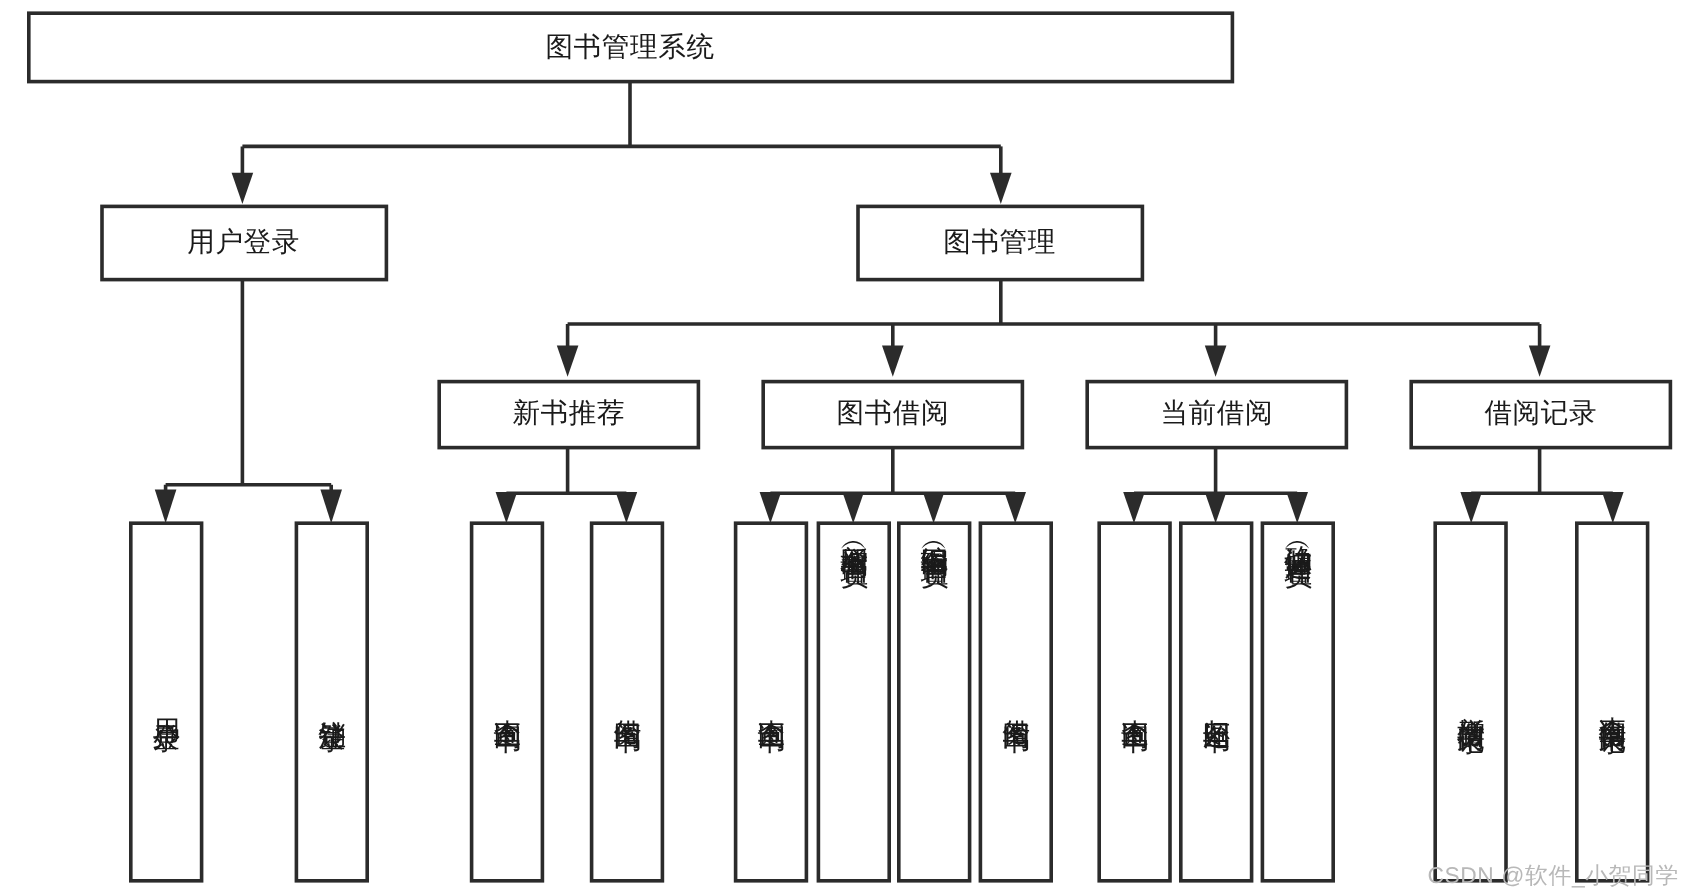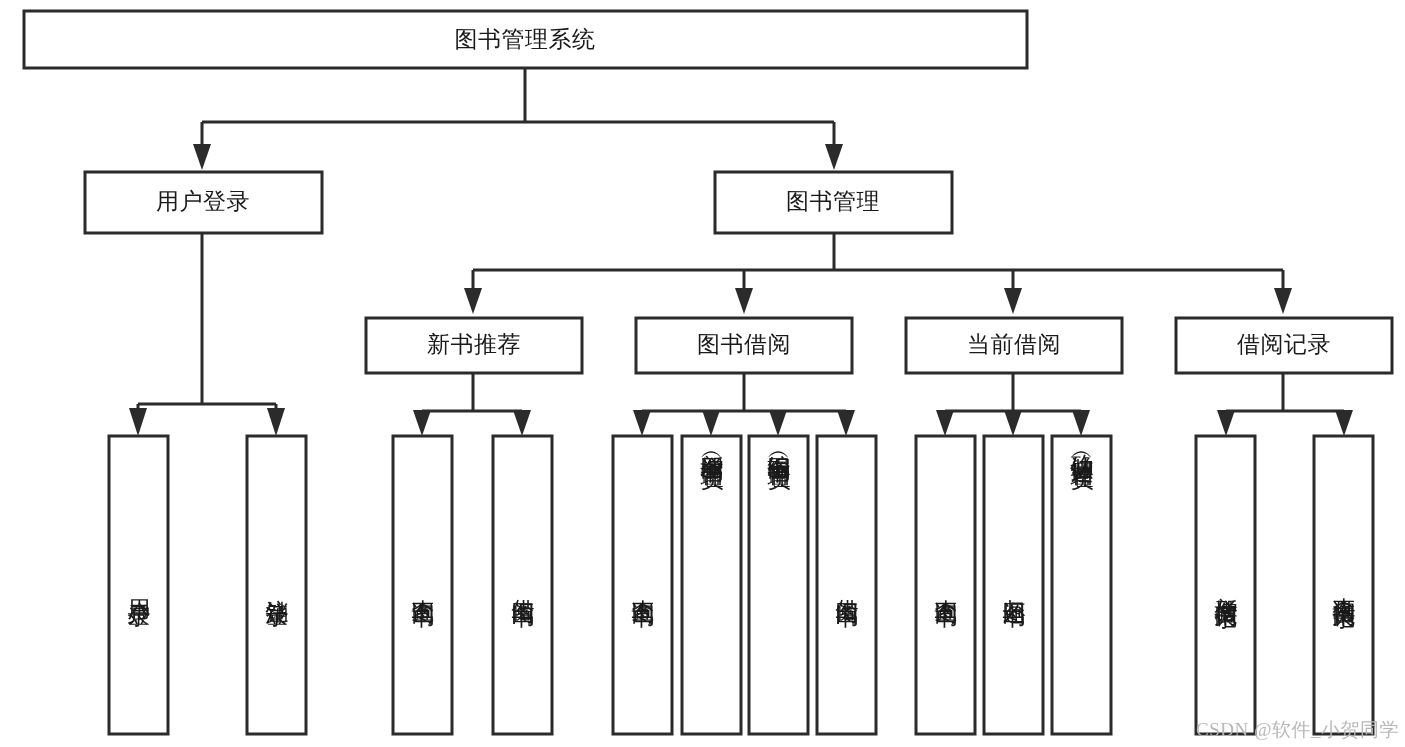--- a/index.html
+++ b/index.html
@@ -64,21 +64,21 @@
     display: flex;
     align-items: center;
     justify-content: center;
     pointer-events: none;
     box-sizing: border-box;
   }
   .watermark {
     position: absolute;
     right: 10px;
     bottom: 4px;
-    font-family: Liberation Serif, serif;
+    font-family: Liberation Sans, sans-serif;
     font-size: 19px;
     color: #b8b8b8;
     letter-spacing: 0.5px;
     white-space: nowrap;
   }
 </style>
 </head>
 <body>
 
 <div id="diagram-root">

